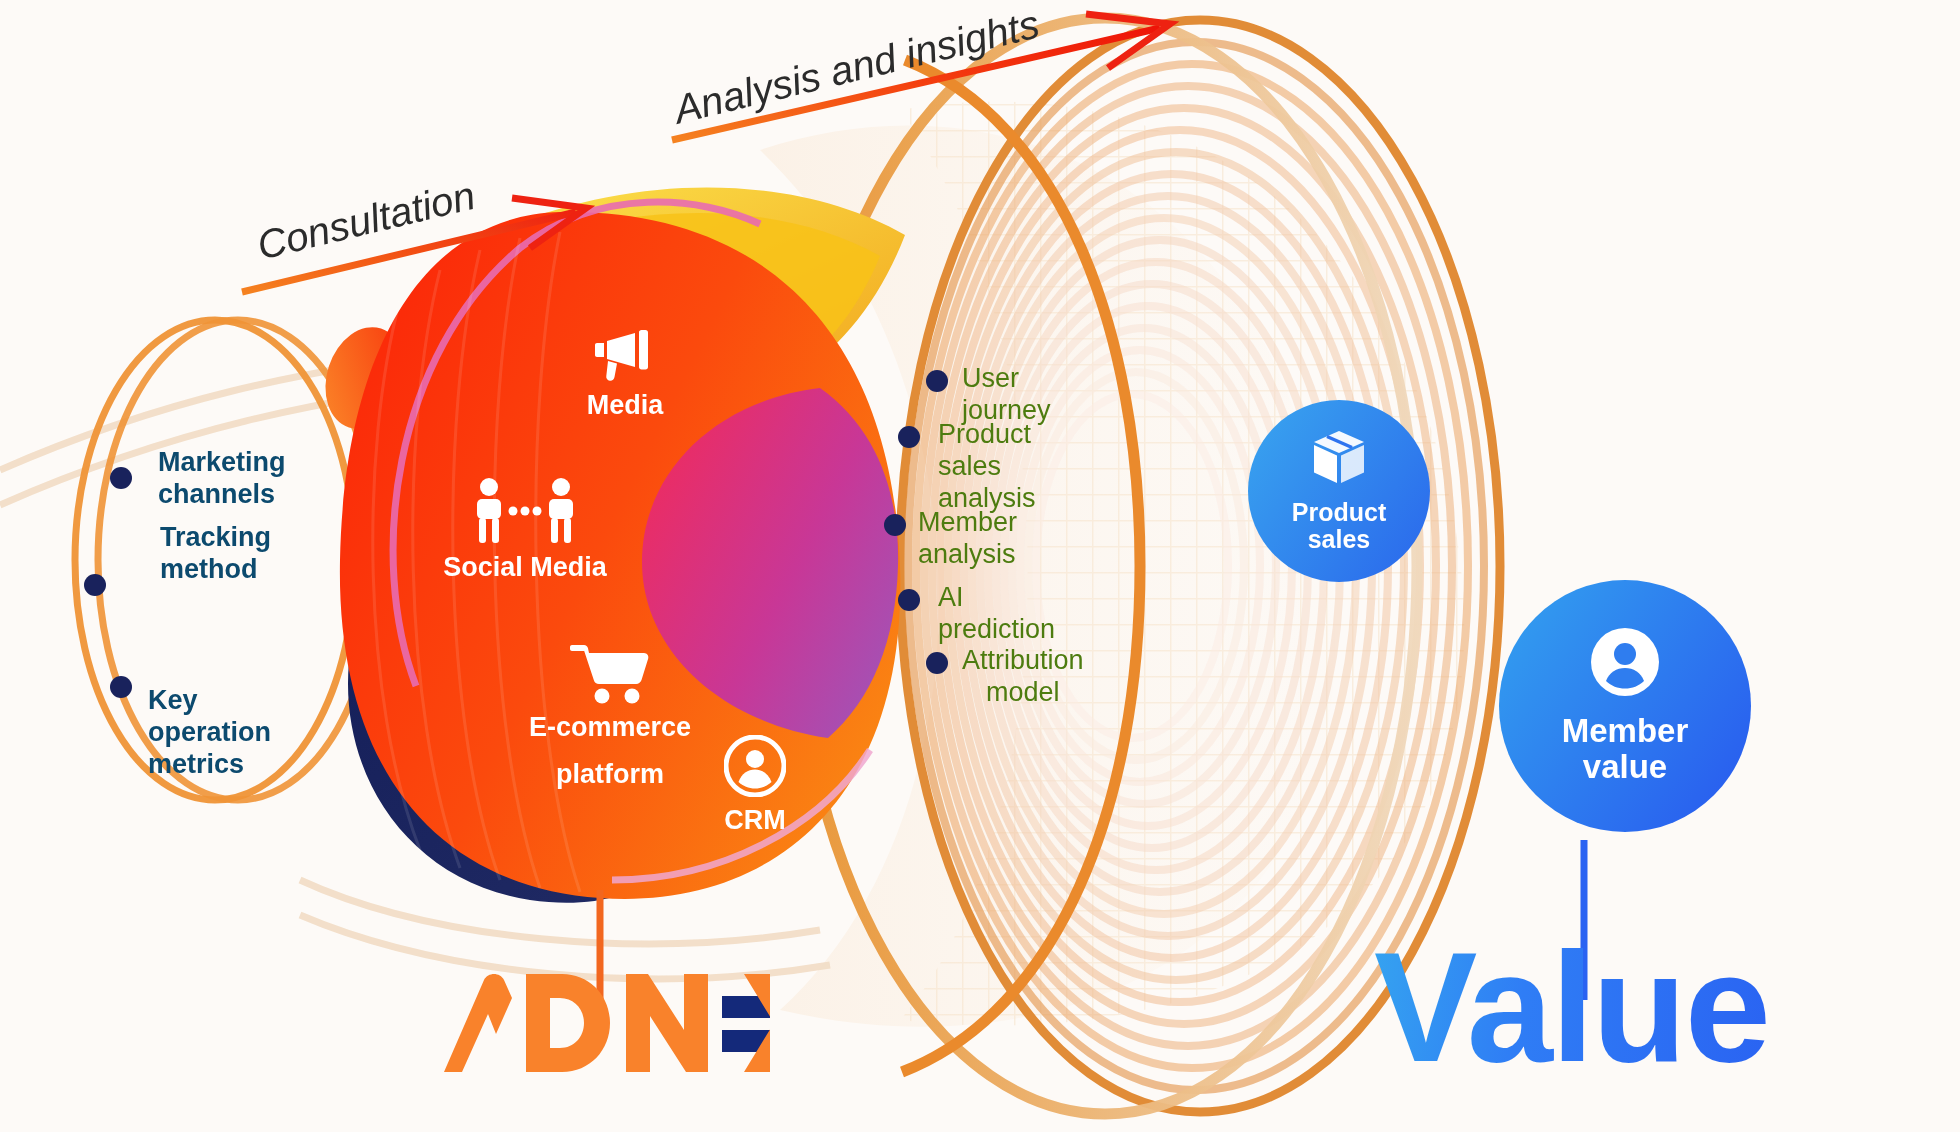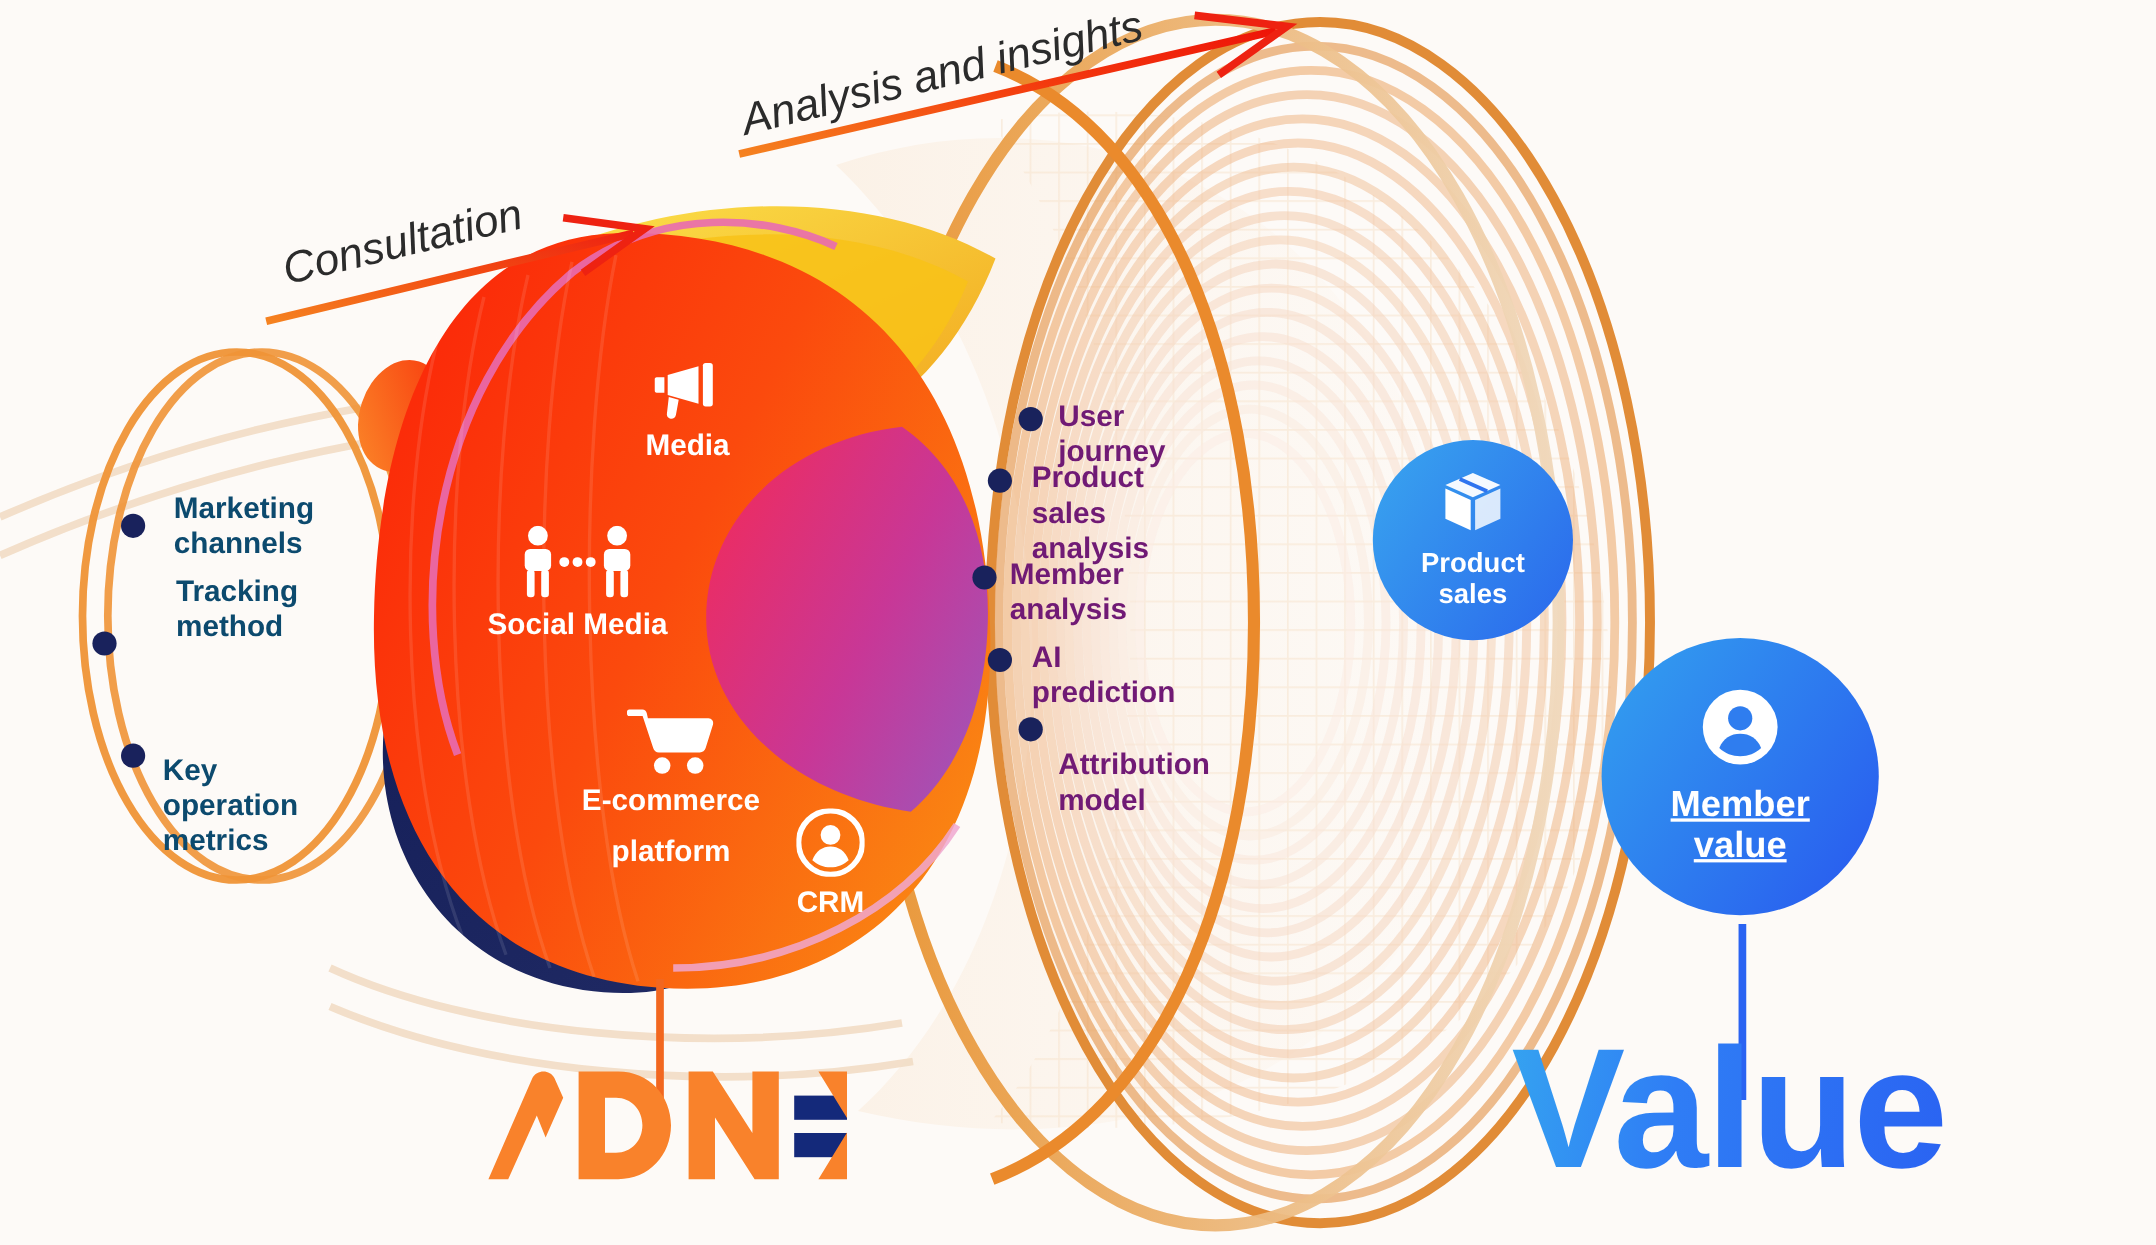--- a/index.html
+++ b/index.html
@@ -10,21 +10,21 @@
     position:relative;
   }
   #stage{position:absolute;inset:0;width:1960px;height:1132px;}
   svg.layer{position:absolute;left:0;top:0;width:1960px;height:1132px;overflow:visible;}
 
   .abs{position:absolute;}
   .left-item{position:absolute;color:#0c4a6e;font-weight:bold;font-size:27px;line-height:1.18;}
   .left-dot{position:absolute;width:22px;height:22px;border-radius:50%;background:#19225c;}
 
   
-  .mid-item{position:absolute;color:#701a75;font-weight:bold;font-size:27px;line-height:1.18;}
+  .mid-item{position:absolute;color:#4d7c0f;font-weight:normal;font-size:27px;line-height:1.18;}
   .mid-dot{position:absolute;width:22px;height:22px;border-radius:50%;background:#19225c;}
 
   
   .tile{position:absolute;text-align:center;color:#fff;}
   .tile .lab{font-weight:bold;font-size:27px;line-height:1.12;margin-top:8px;white-space:nowrap;}
   .tile svg{display:block;margin:0 auto;}
 
   
   .vcircle{position:absolute;border-radius:50%;display:flex;flex-direction:column;
            align-items:center;justify-content:center;color:#fff;text-align:center;}
@@ -286,21 +286,21 @@
     <div class="mid-item" style="left:918px;top:507px;">
       <div>Member analysis</div>
     </div>
 
     <div class="mid-dot" style="left:898px;top:589px;"></div>
     <div class="mid-item" style="left:938px;top:582px;">
       <div>AI prediction</div>
     </div>
 
     <div class="mid-dot" style="left:926px;top:652px;"></div>
-    <div class="mid-item" style="left:962px;top:680px;">
+    <div class="mid-item" style="left:962px;top:645px;text-align:center;">
       <div>Attribution</div>
       <div>model</div>
     </div>
   </div>
 
   <div class="vcircle" style="left:1248px;top:400px;width:182px;height:182px;
               background:linear-gradient(125deg,#39a6ef 0%,#2a66ec 100%);">
     <span>
       <svg width="56" height="58" viewBox="0 0 56 58" fill="#fff">
         <path d="M28 2 L53 13 L28 24 L3 13 Z" opacity="0.95"></path>
@@ -309,22 +309,22 @@
         <path d="M16 7.5 L41 18.5" stroke="#2f74ef" stroke-width="3.5" fill="none"></path>
       </svg>
     </span>
     <div class="vlab" style="font-size:25px;margin-top:8px;">
       <div>Product</div>
       <div>sales</div>
     </div>
   </div>
 
 
-  <div class="vcircle" style="left:1456px;top:580px;width:252px;height:252px;
-              background:linear-gradient(125deg,#33a2ef 0%,#2857ef 100%);text-decoration:underline;">
+  <div class="vcircle" style="left:1499px;top:580px;width:252px;height:252px;
+              background:linear-gradient(125deg,#33a2ef 0%,#2857ef 100%);">
     <span>
       <svg width="70" height="70" viewBox="0 0 70 70">
         <circle cx="35" cy="35" r="34" fill="#fff"></circle>
         <circle cx="35" cy="27" r="11" fill="#2f7def"></circle>
         <path d="M16 54 C19.5 45 26.5 41 35 41 C43.5 41 50.5 45 54 54
                  C48.8 59 42.3 61.5 35 61.5 C27.7 61.5 21.2 59 16 54 Z" fill="#2f7def"></path>
       </svg>
     </span>
     <div class="vlab" style="font-size:33px;margin-top:12px;">
       <div>Member</div>

